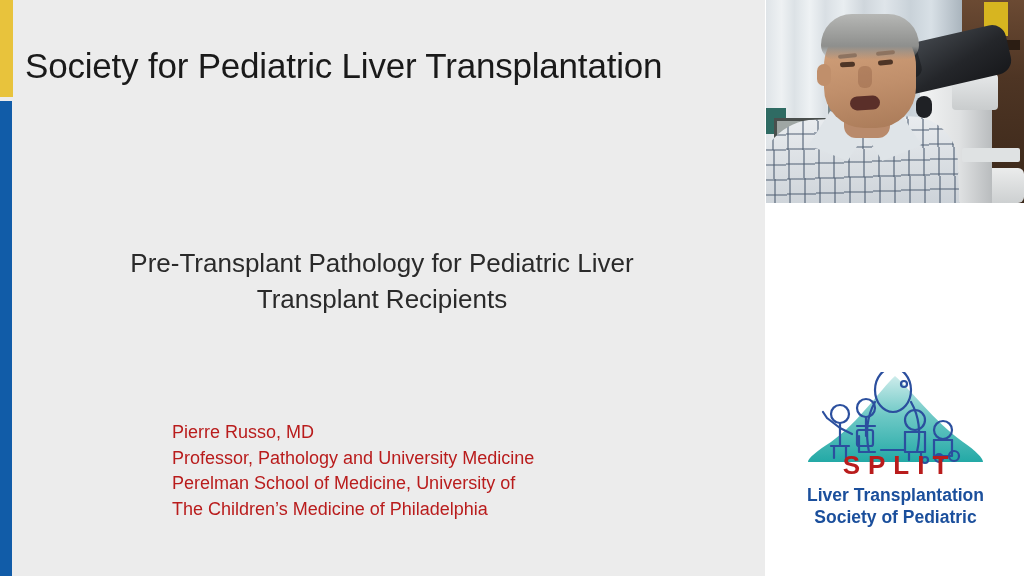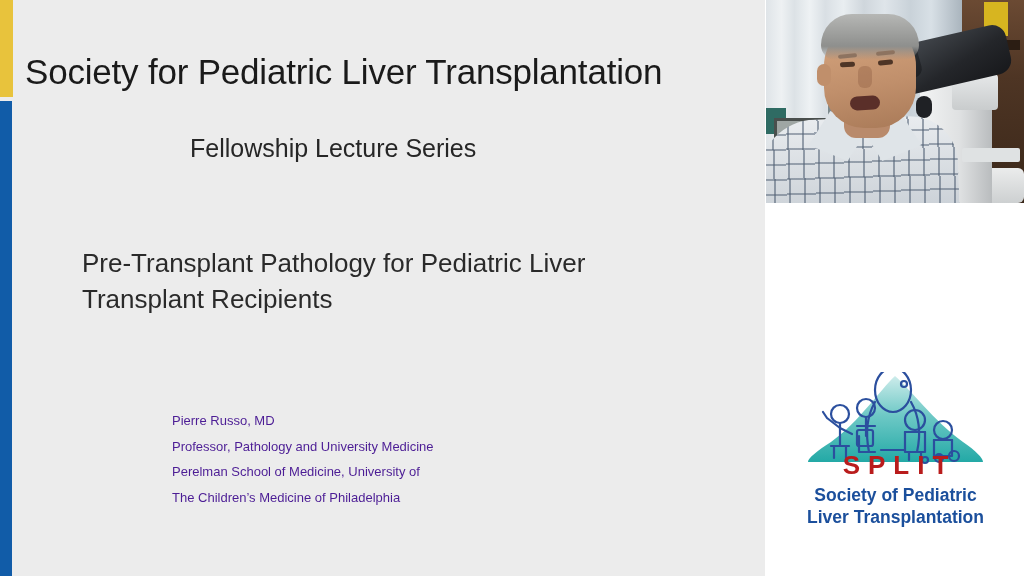--- a/index.html
+++ b/index.html
@@ -50,50 +50,50 @@
   .slide-title {
     position: absolute;
     left: 25px;
     top: 44px;
     width: 730px;
     font-size: 35px;
     line-height: 44px;
     color: #1a1a1a;
     letter-spacing: -0.2px;
     white-space: nowrap;
-    margin-top: 6px;
   }
 
   .slide-subtitle {
     position: absolute;
     left: 190px;
     top: 131px;
     font-size: 25px;
     line-height: 34px;
     color: #262626;
   }
 
   .slide-lecture-title {
     position: absolute;
     left: 82px;
     top: 245px;
     width: 600px;
     font-size: 26px;
     line-height: 36px;
     color: #2a2a2a;
+    text-align: center;
   }
 
   .slide-author {
     position: absolute;
     left: 172px;
-    top: 408px;
+    top: 420px;
     width: 470px;
-    font-size: 13px;
+    font-size: 18px;
     line-height: 25.5px;
-    color: #4c1d95;
+    color: #b91c1c;
   }
   .slide-author .line { display: block; }
 
   
   .right-col {
     position: absolute;
     left: 765px;
     top: 0;
     width: 259px;
     height: 576px;
@@ -359,21 +359,20 @@
 
 <div id="stage">
 
   <div class="slide">
 
     <div class="accent-bar-top"></div>
     <div class="accent-bar-bottom"></div>
 
     <div class="slide-title">Society for Pediatric Liver Transplantation</div>
 
-    <div class="slide-subtitle">Fellowship Lecture Series</div>
 
     <div class="slide-lecture-title">Pre-Transplant Pathology for Pediatric Liver Transplant Recipients</div>
 
     <div class="slide-author">
       <span class="line">Pierre Russo, MD</span>
       <span class="line">Professor, Pathology and University Medicine</span>
       <span class="line">Perelman School of Medicine, University of</span>
       <span class="line">The Children’s Medicine of Philadelphia</span>
     </div>
   </div>
@@ -453,18 +452,18 @@
         <path d="M141 68 L 141 84 L 159 84 L 159 68"></path>
         <circle cx="146" cy="86" r="4"></circle>
         <circle cx="161" cy="84" r="5"></circle>
 
         <circle cx="111" cy="12" r="3"></circle>
         <circle cx="132" cy="88" r="3"></circle>
       </g>
     </svg>
     <div class="logo-wordmark">SPLIT</div>
     <div class="logo-tagline">
+      <span class="line">Liver Transplantation</span>
       <span class="line">Society of Pediatric</span>
-      <span class="line">Liver Transplantation</span>
     </div>
   </div>
 
 </div>
 
 </body></html>

